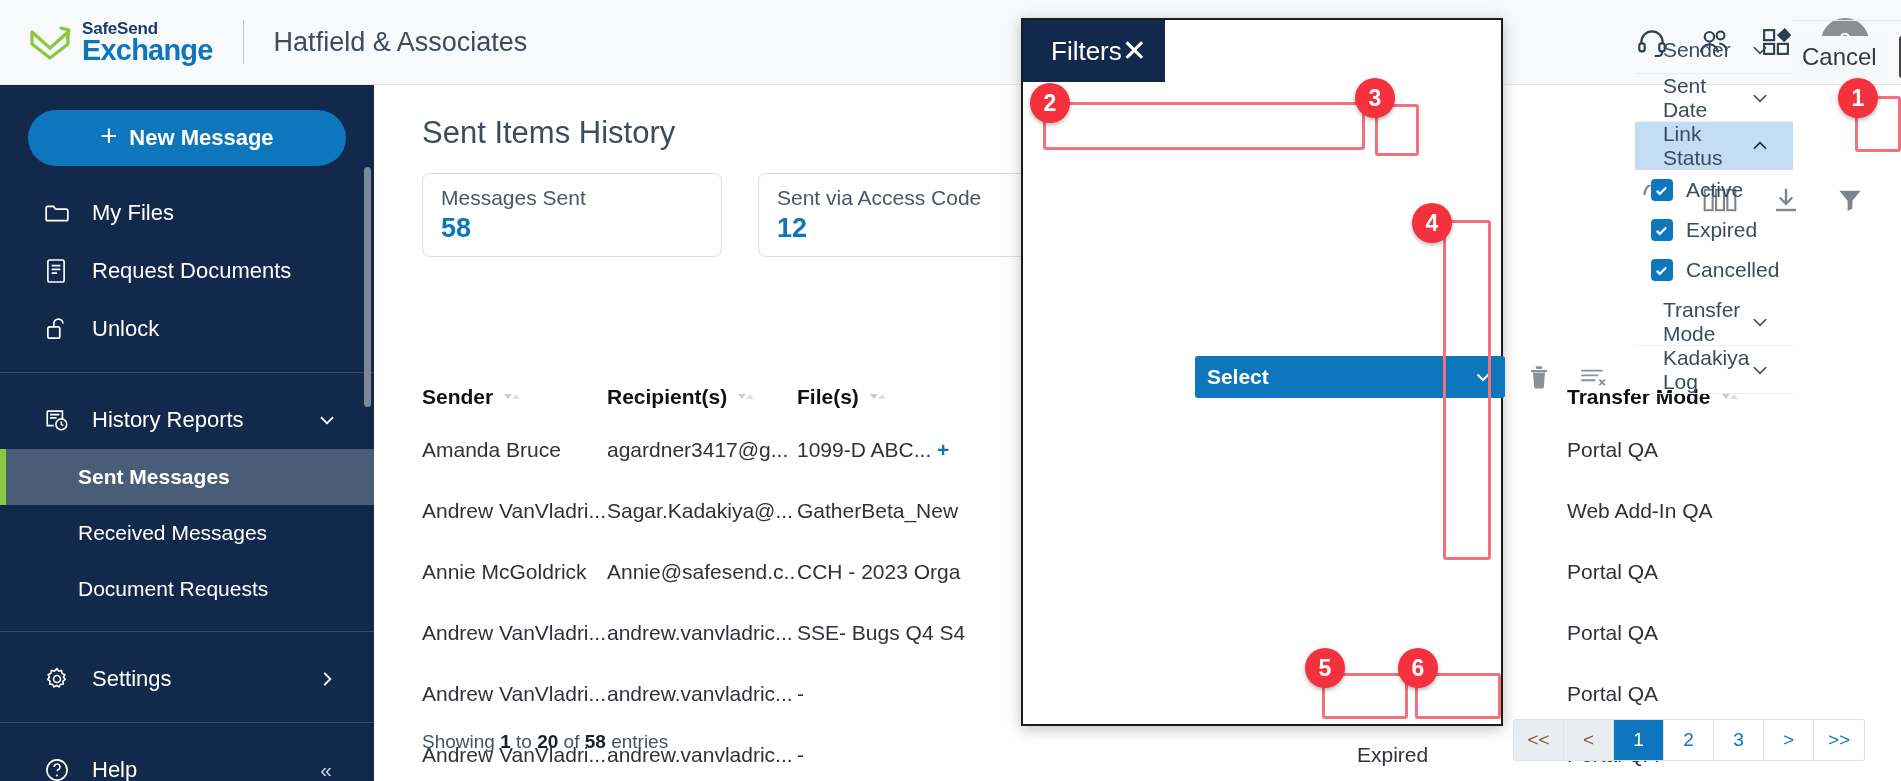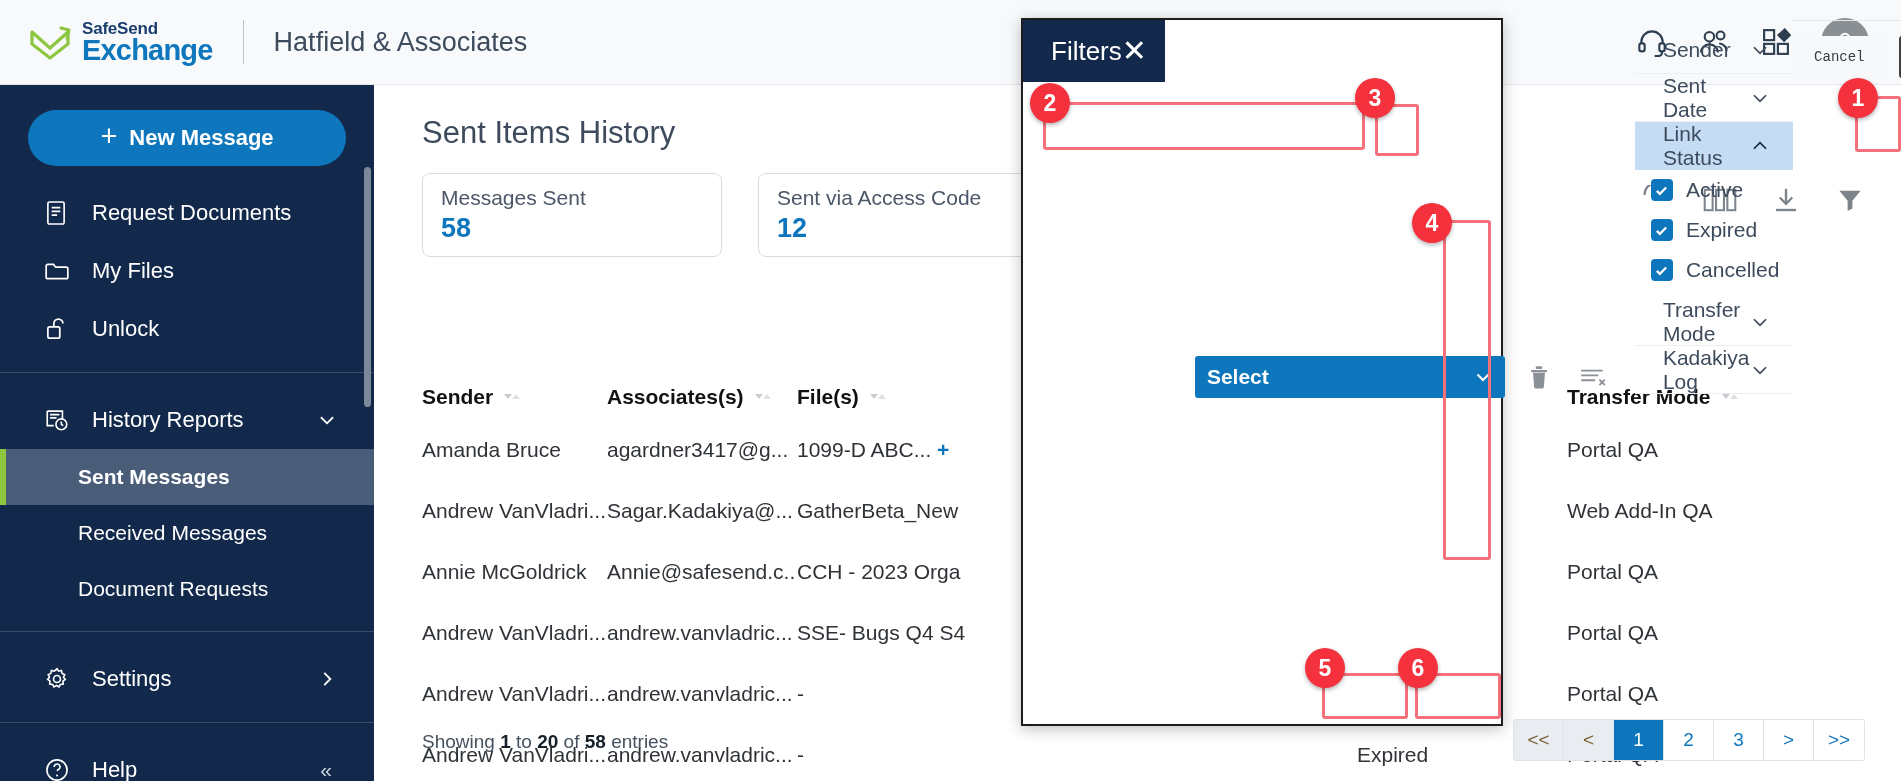--- a/index.html
+++ b/index.html
@@ -148,21 +148,21 @@
     font-size: 21px; color: #3d4b5c; cursor: pointer;
   }
   .cb {
     width: 22px; height: 22px; border-radius: 4px; background: #0e76bc;
     display: flex; align-items: center; justify-content: center;
   }
   .modal-foot {
     border-top: 1px solid #e4e8ec; height: 72px; display: flex; align-items: center;
     justify-content: flex-end; gap: 14px; padding-right: 16px;
   }
-  .btn { height: 42px; border-radius: 3px; font-size: 14px; display:flex; align-items:center; justify-content:center; cursor:pointer;font-family:Liberation Mono, monospace; }
+  .btn { height: 42px; border-radius: 3px; font-size: 24px; display:flex; align-items:center; justify-content:center; cursor:pointer; }
   .btn-cancel { background: #f6f8fa; color: #333a42; min-width: 92px; }
   .btn-primary { background: #404040; color: #fff; min-width: 84px; }
 
   
   .hl { position: absolute; border: 3px solid #f4707a; border-radius: 3px; z-index: 25; pointer-events:none; }
   .badge {
     position: absolute; width: 40px; height: 40px; border-radius: 50%;
     background: #f4313d; color: #fff; font-size: 23px; font-weight: bold;
     display: flex; align-items: center; justify-content: center; z-index: 30;
     box-shadow: 0 2px 4px rgba(0,0,0,.3);
@@ -225,34 +225,34 @@
 
   <div class="sidebar">
     <div class="new-msg">
       <span class="plus">+</span>
       <span>New Message</span>
     </div>
 
     <div class="nav-group">
       <div class="nav-item">
         <span class="ico">
+          <svg width="26" height="22" viewBox="0 0 24 20" fill="none" stroke="#fff" stroke-width="1.6">
+            <path d="M2 5.5a1.6 1.6 0 011.6-1.6h5.2l2 2.6h9.6A1.6 1.6 0 0122 8.1v7.4a1.6 1.6 0 01-1.6 1.6H3.6A1.6 1.6 0 012 15.5z"></path>
+          </svg>
+        </span>
+        <span>My Files</span>
+      </div>
+      <div class="nav-item">
+        <span class="ico">
           <svg width="24" height="26" viewBox="0 0 20 24" fill="none" stroke="#fff" stroke-width="1.5">
             <rect x="2.5" y="1.8" width="15" height="20.4" rx="1.6"></rect>
             <path d="M6 7h8M6 10.5h8M6 14h5"></path>
           </svg>
         </span>
         <span>Request Documents</span>
-      </div>
-      <div class="nav-item">
-        <span class="ico">
-          <svg width="26" height="22" viewBox="0 0 24 20" fill="none" stroke="#fff" stroke-width="1.6">
-            <path d="M2 5.5a1.6 1.6 0 011.6-1.6h5.2l2 2.6h9.6A1.6 1.6 0 0122 8.1v7.4a1.6 1.6 0 01-1.6 1.6H3.6A1.6 1.6 0 012 15.5z"></path>
-          </svg>
-        </span>
-        <span>My Files</span>
       </div>
       <div class="nav-item">
         <span class="ico">
           <svg width="24" height="26" viewBox="0 0 20 24" fill="none" stroke="#fff" stroke-width="1.6">
             <rect x="2.5" y="10" width="11" height="10.5" rx="1.6"></rect>
             <path d="M8 10V7a4.2 4.2 0 018.4 0"></path>
           </svg>
         </span>
         <span>Unlock</span>
       </div>
@@ -374,21 +374,21 @@
         <div class="th c-sender">
           <span>Sender</span>
           <span class="sorticons">
             <svg width="20" height="14" viewBox="0 0 20 14">
                 <path d="M2 4l4 5 4-5z" fill="#9aa3ab"></path>
                 <path d="M10 9l4-5 4 5z" fill="#c3c9cf"></path>
               </svg>
           </span>
         </div>
         <div class="th c-recip">
-          <span>Associates(s)</span>
+          <span>Recipient(s)</span>
           <span class="sorticons">
             <svg width="20" height="14" viewBox="0 0 20 14">
                 <path d="M2 4l4 5 4-5z" fill="#9aa3ab"></path>
                 <path d="M10 9l4-5 4 5z" fill="#c3c9cf"></path>
               </svg>
           </span>
         </div>
         <div class="th c-files">
           <span>File(s)</span>
           <span class="sorticons">

